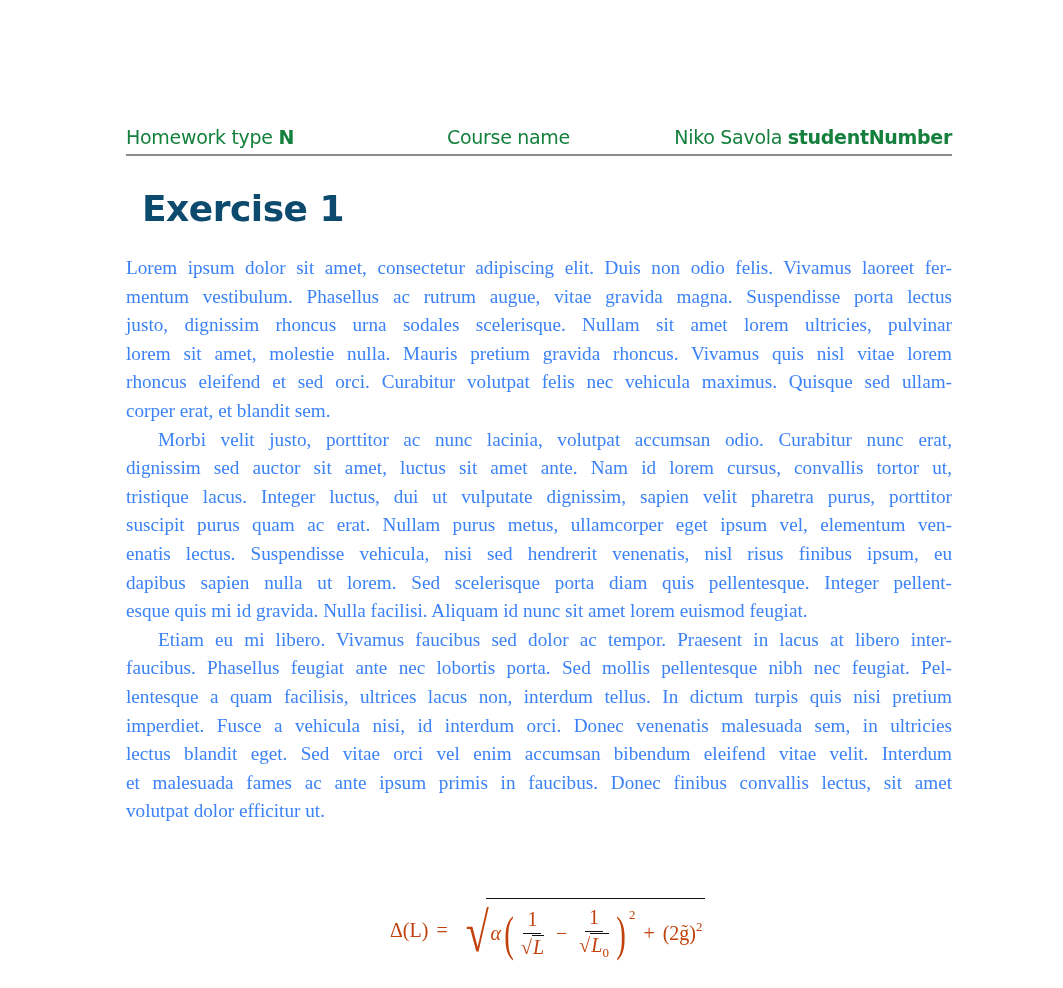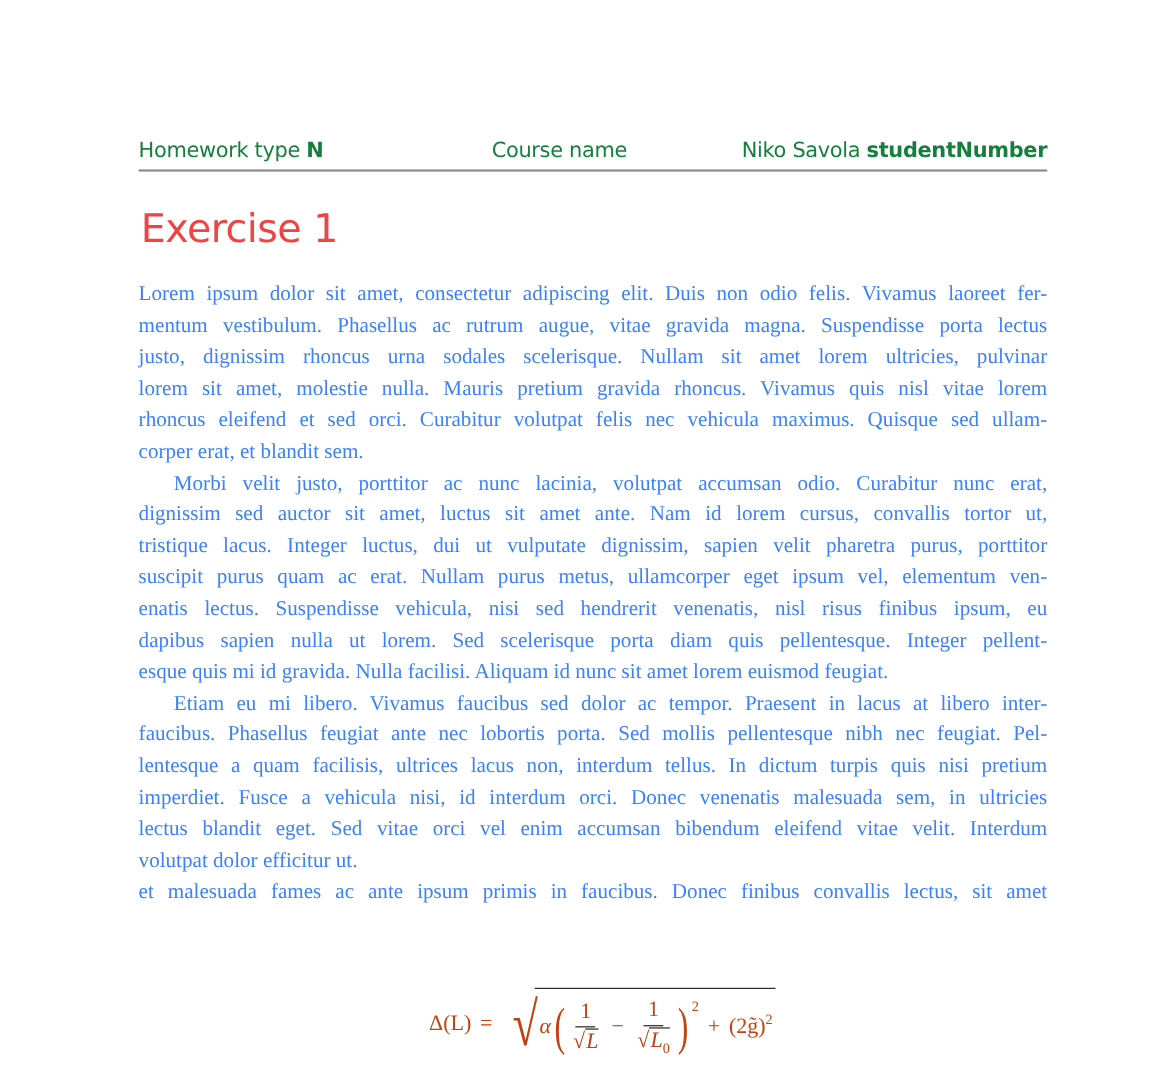--- a/index.html
+++ b/index.html
@@ -8,23 +8,23 @@
   .header {
     position: absolute; top: 126px; left: 0; width: 826px; height: 28px;
     font-family: "DejaVu Sans", sans-serif; font-size: 19px; color: #15803d;
     border-bottom: 2px solid #8c8c8c; letter-spacing: -0.3px;
   }
   .header .left { position: absolute; left: 0; top: 0; }
   .header .center { position: absolute; left: 321px; top: 0; }
   .header .right { position: absolute; right: 0; top: 0; }
   .header b { font-weight: bold; }
   .title {
-    position: absolute; top: 188px; left: 2px;
-    font-family: "DejaVu Sans", sans-serif; font-size: 36px; color: #ef4444;
-    font-weight: normal; letter-spacing: -0.5px; margin: 0;
+    position: absolute; top: 188px; left: 16px;
+    font-family: "DejaVu Sans", sans-serif; font-size: 36px; color: #0c4a6e;
+    font-weight: bold; letter-spacing: -0.5px; margin: 0;
   }
   .body {
     position: absolute; top: 254px; left: 0; width: 826px;
     font-family: "Liberation Serif", "DejaVu Serif", serif; font-size: 19.2px; color: #3b82f6;
   }
   .line {
     height: 28.6px; line-height: 28.6px; text-align: justify; text-align-last: justify;
     white-space: nowrap; overflow: visible;
   }
   .line.last { text-align-last: left; font-family: Liberation Serif, serif; }
@@ -76,22 +76,22 @@
       <div class="line">enatis lectus. Suspendisse vehicula, nisi sed hendrerit venenatis, nisl risus finibus ipsum, eu</div>
       <div class="line">dapibus sapien nulla ut lorem. Sed scelerisque porta diam quis pellentesque. Integer pellent-</div>
       <div class="line last">esque quis mi id gravida. Nulla facilisi. Aliquam id nunc sit amet lorem euismod feugiat.</div>
     </div>
     <div>
       <div class="line indent">Etiam eu mi libero. Vivamus faucibus sed dolor ac tempor. Praesent in lacus at libero inter-</div>
       <div class="line">faucibus. Phasellus feugiat ante nec lobortis porta. Sed mollis pellentesque nibh nec feugiat. Pel-</div>
       <div class="line">lentesque a quam facilisis, ultrices lacus non, interdum tellus. In dictum turpis quis nisi pretium</div>
       <div class="line">imperdiet. Fusce a vehicula nisi, id interdum orci. Donec venenatis malesuada sem, in ultricies</div>
       <div class="line">lectus blandit eget. Sed vitae orci vel enim accumsan bibendum eleifend vitae velit. Interdum</div>
+      <div class="line">et malesuada fames ac ante ipsum primis in faucibus. Donec finibus convallis lectus, sit amet</div>
       <div class="line last">volutpat dolor efficitur ut.</div>
-      <div class="line">et malesuada fames ac ante ipsum primis in faucibus. Donec finibus convallis lectus, sit amet</div>
     </div>
   </div>
 </div>
 
 <div class="equation">
   <span class="eq-part">Δ(L)</span>
   <span class="op">=</span>
   <span class="sqrt-wrap">
     <span class="radical">√</span>
     <span class="radicand">

